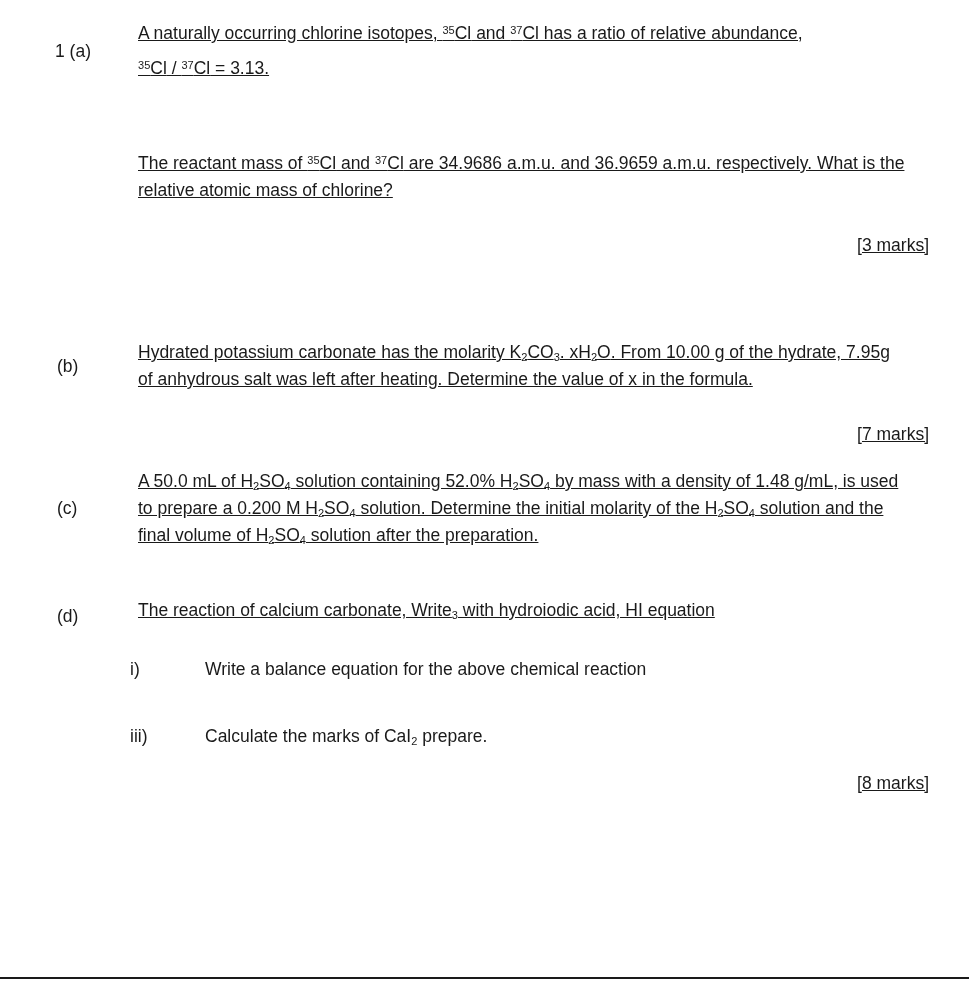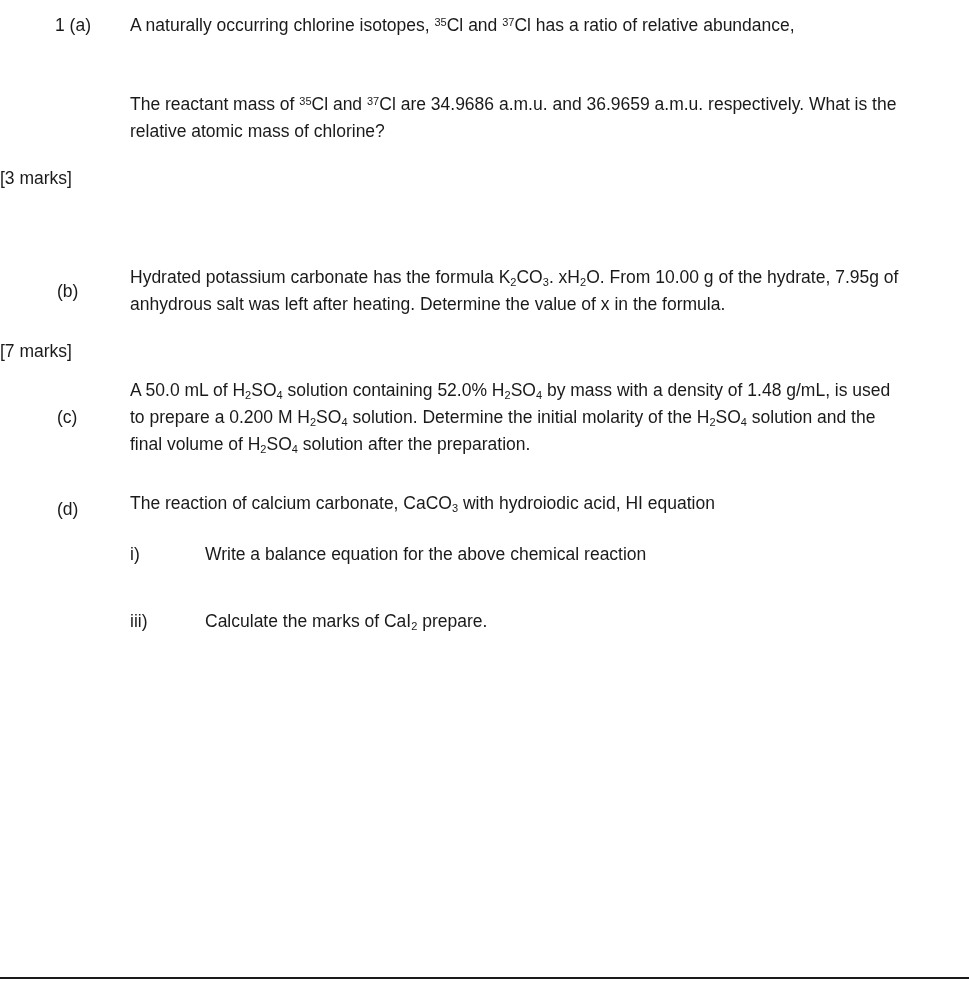--- a/index.html
+++ b/index.html
@@ -44,28 +44,29 @@
 
   
   .lbl-main   { width: 75px; margin-left: 55px; }
   .lbl-sub    { width: 73px; margin-left: 57px; }
   .lbl-roman  { width: 75px; margin-left: 130px; }
 
   .body-main  { padding-right: 55px; }
   .body-sub   { padding-right: 60px; }
   .body-roman { }
 
-  .para { margin: 0; }
+  .para { margin: 8px; text-decoration: underline; }
   .para + .para { margin-top: 0; }
 
   .marks {
-    text-align: left;
+    text-align: right;
     font-size: 17.5px;
     line-height: 27px;
-    padding-right: 90px;
+    padding-right: 40px;
+    text-decoration: underline;
   }
 
   sub { font-size: 0.63em; line-height: 0; vertical-align: -0.28em; }
   sup { font-size: 0.63em; line-height: 0; vertical-align: 0.48em; }
 
   .spacer-lg { height: 52px; }
   .spacer-sm { height: 20px; }
   .spacer-xs { height: 12px; }
 
   .footer-rule {
@@ -83,20 +84,21 @@
 <body>
 
 <div class="page">
 
   <div class="spacer-xs"></div>
 
   <div class="qrow">
     <div class="label-col lbl-main">1 (a)</div>
     <div class="body-col body-main">
       <p class="para"><span>A naturally occurring chlorine isotopes, </span><span class="nowrap"><sup>35</sup><span>Cl</span></span><span> and </span><span class="nowrap"><sup>37</sup><span>Cl</span></span><span> has a ratio of relative abundance,</span></p>
+      <p class="para"><span class="nowrap"><sup>35</sup><span>Cl</span></span><span> / </span><span class="nowrap"><sup>37</sup><span>Cl</span></span><span> = 3.13.</span></p>
     </div>
   </div>
 
   <div class="spacer-lg"></div>
 
   <div class="qrow">
     <div class="label-col lbl-main"></div>
     <div class="body-col body-main">
       <p class="para"><span>The reactant mass of </span><span class="nowrap"><sup>35</sup><span>Cl</span></span><span> and </span><span class="nowrap"><sup>37</sup><span>Cl</span></span><span> are 34.9686 a.m.u. and 36.9659 a.m.u. respectively. What is the relative atomic mass of chlorine?</span></p>
     </div>
@@ -104,21 +106,21 @@
 
   <div class="spacer-sm"></div>
   <div class="marks">[3 marks]</div>
 
   <div class="spacer-lg"></div>
   <div class="spacer-sm"></div>
 
   <div class="qrow">
     <div class="label-col lbl-sub">(b)</div>
     <div class="body-col body-sub">
-      <p class="para"><span>Hydrated potassium carbonate has the formula K</span><sub>2</sub><span>CO</span><sub>3</sub><span>. xH</span><sub>2</sub><span>O</span><span>. From 10.00 g of the hydrate, 7.95g of anhydrous salt was left after heating. Determine the value of x in the formula.</span></p>
+      <p class="para"><span>Hydrated potassium carbonate has the molarity K</span><sub>2</sub><span>CO</span><sub>3</sub><span>. xH</span><sub>2</sub><span>O</span><span>. From 10.00 g of the hydrate, 7.95g of anhydrous salt was left after heating. Determine the value of x in the formula.</span></p>
     </div>
   </div>
 
   <div class="spacer-sm"></div>
   <div class="marks">[7 marks]</div>
 
   <div class="spacer-xs"></div>
 
   <div class="qrow">
     <div class="label-col lbl-sub">(c)</div>
@@ -127,21 +129,21 @@
     </div>
   </div>
 
   <div class="spacer-sm"></div>
 
   <div class="spacer-xs"></div>
 
   <div class="qrow">
     <div class="label-col lbl-sub">(d)</div>
     <div class="body-col body-sub">
-      <p class="para"><span>The reaction of calcium carbonate, CaCO</span><sub>3</sub><span> with hydroiodic acid, HI equation</span></p>
+      <p class="para"><span>The reaction of calcium carbonate, Write</span><sub>3</sub><span> with hydroiodic acid, HI equation</span></p>
       <div class="spacer-xs"></div>
     </div>
   </div>
 
   <div class="spacer-xs"></div>
 
   <div class="qrow">
     <div class="label-col lbl-roman">i)</div>
     <div class="body-col body-roman">Write a balance equation for the above chemical reaction</div>
   </div>
@@ -150,16 +152,17 @@
 
 
   <div class="spacer-sm"></div>
 
   <div class="qrow">
     <div class="label-col lbl-roman">iii)</div>
     <div class="body-col body-roman"><span>Calculate the marks of CaI</span><sub>2</sub><span> prepare.</span></div>
   </div>
 
   <div class="spacer-sm"></div>
+  <div class="marks">[8 marks]</div>
 
   <div class="footer-rule"></div>
 
 </div>
 
 </body></html>

